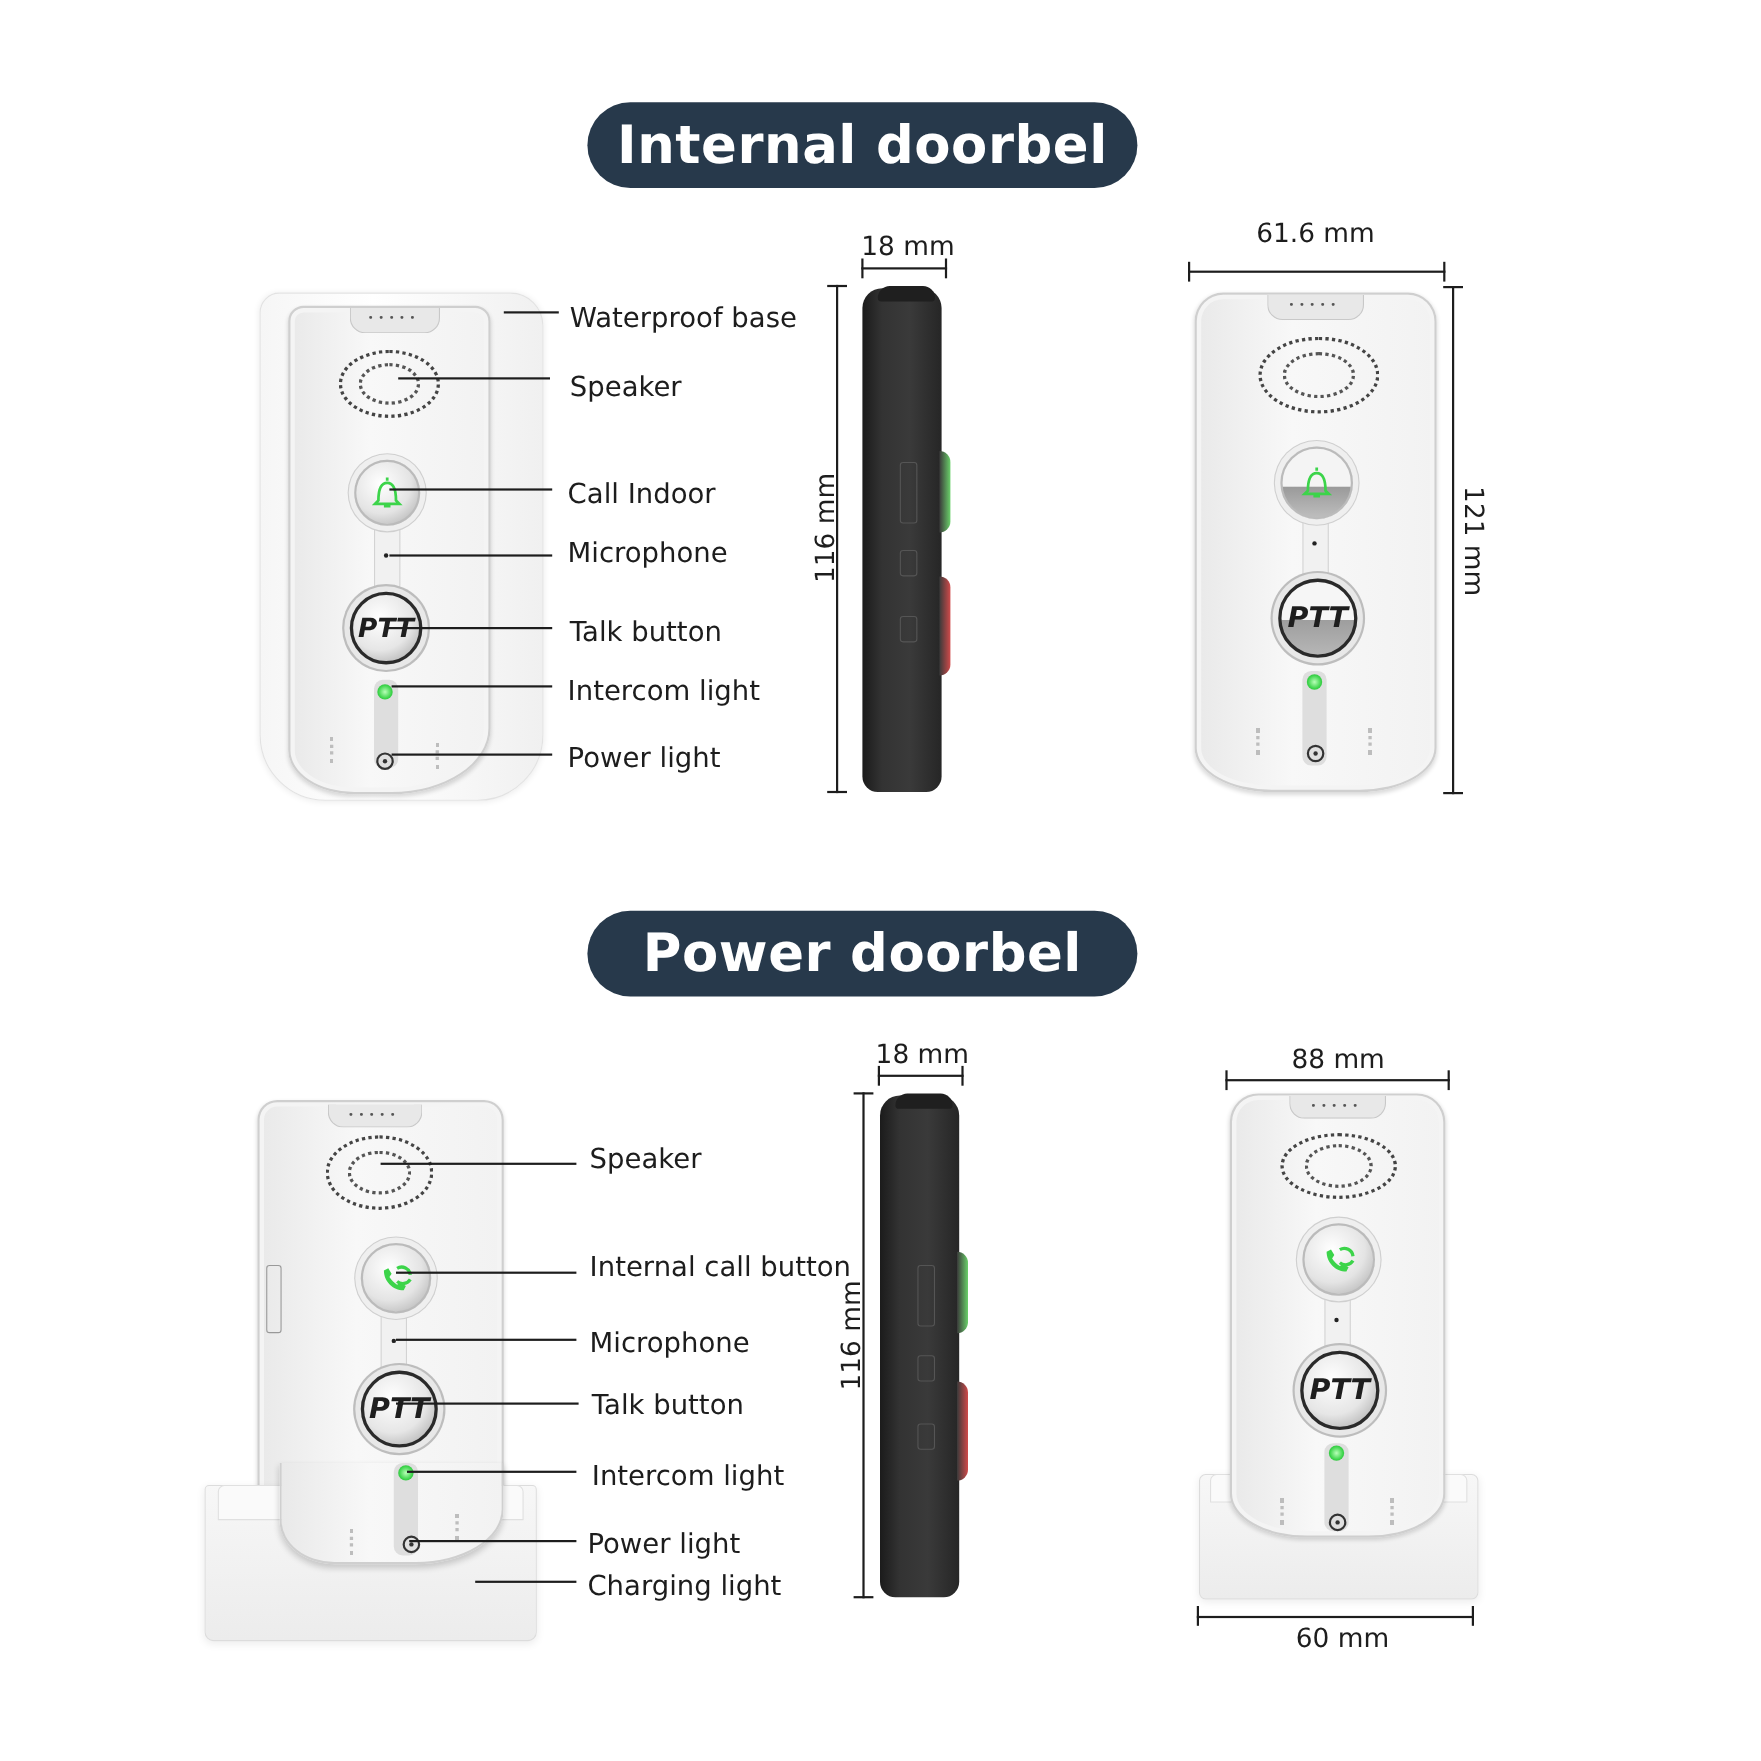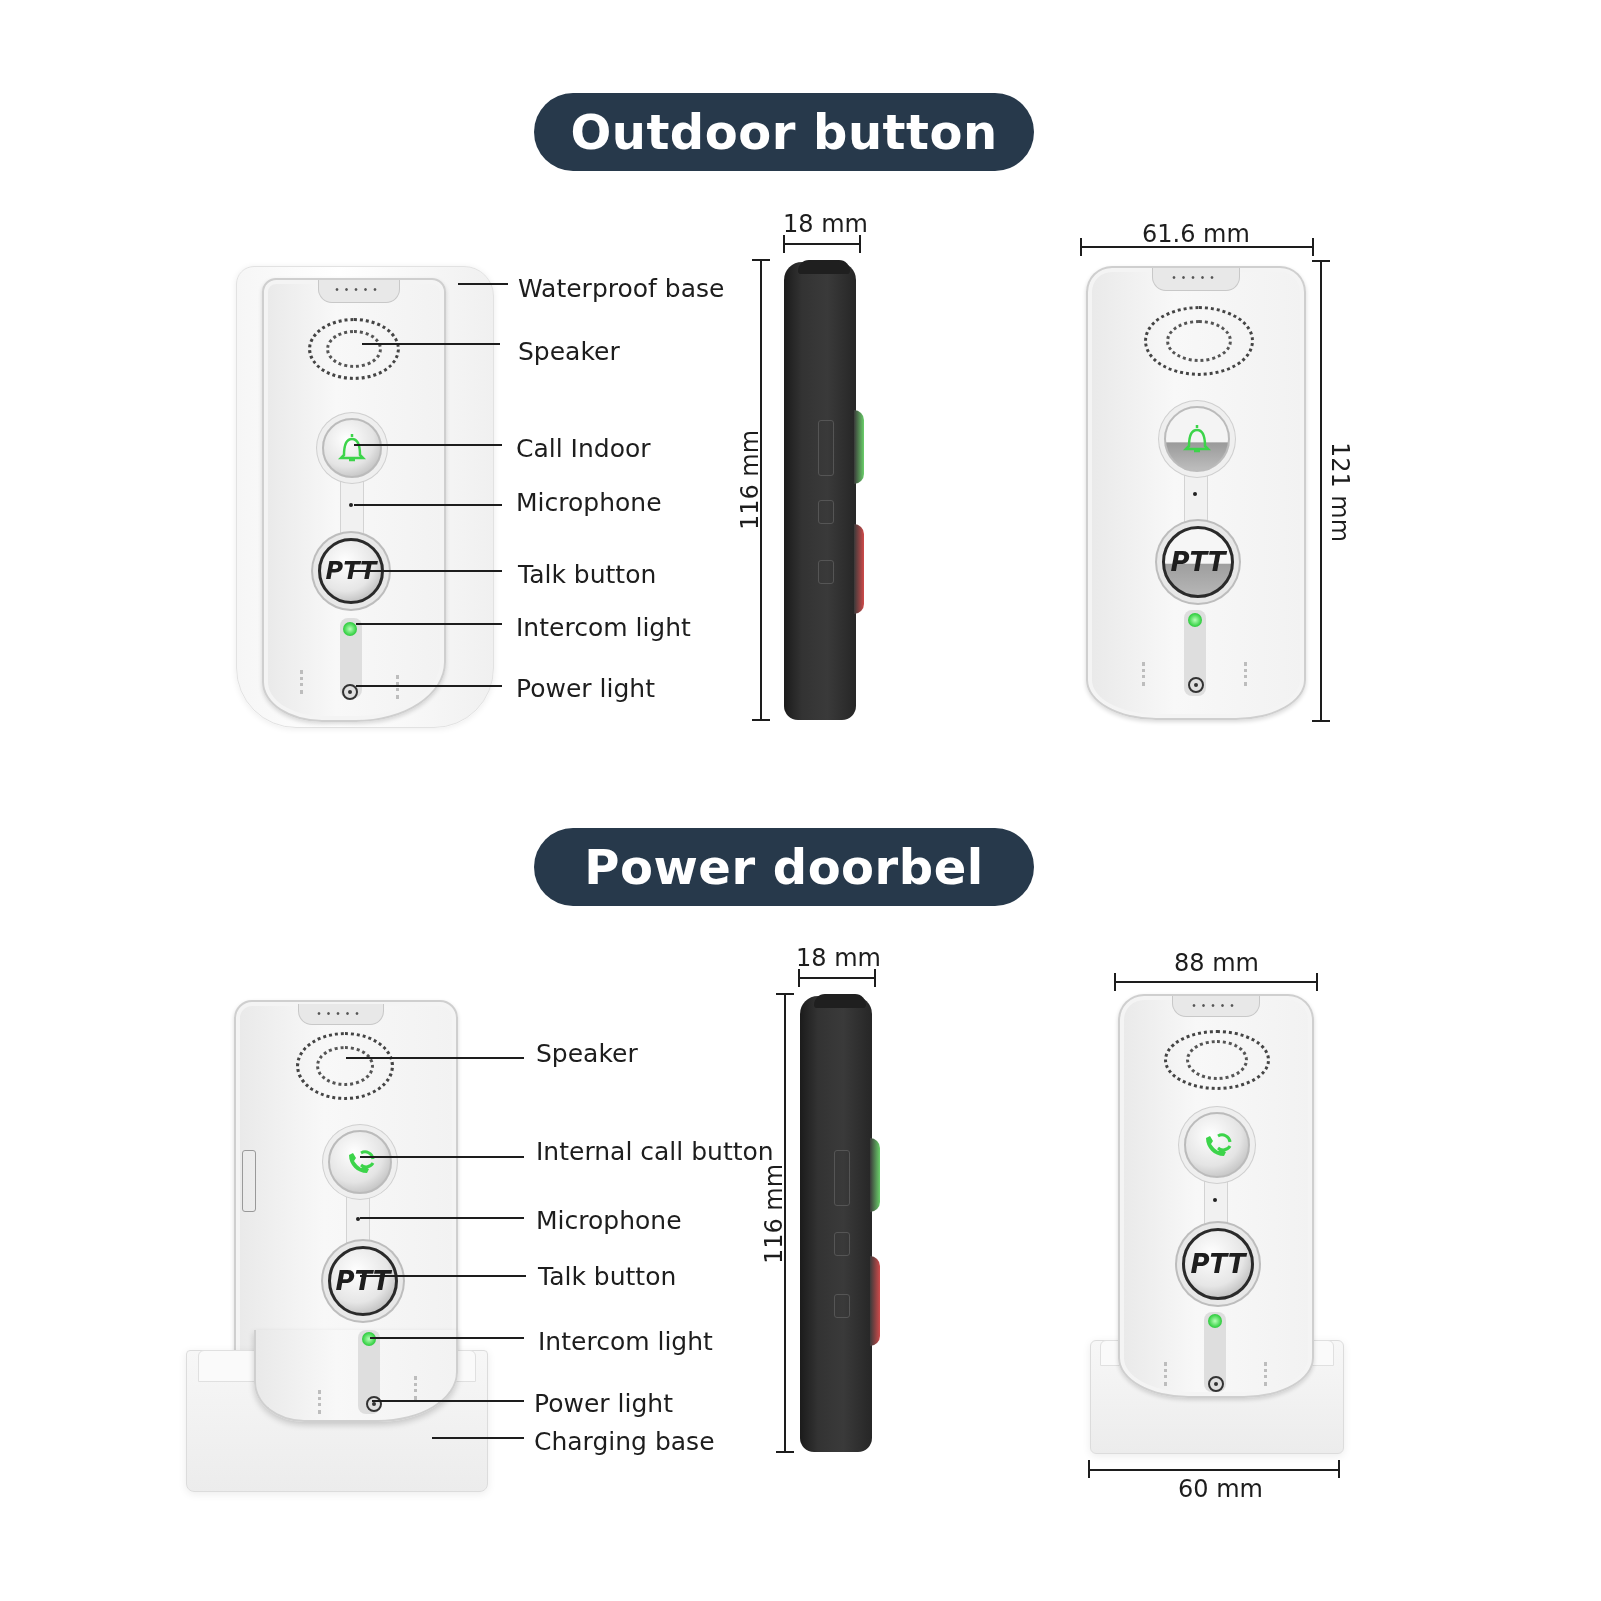--- a/index.html
+++ b/index.html
@@ -38,21 +38,21 @@
 
   
   .cover { position:absolute; background:linear-gradient(90deg,#f6f6f6 0%,#ffffff 40%,#f0f0f0 100%); border:1px solid #e2e2e2; border-radius:18px 30px 60px 60px; box-shadow:0 1px 6px rgba(0,0,0,0.08); }
   .base { position:absolute; background:linear-gradient(180deg,#f7f7f7 0%,#ececec 100%); border:1px solid #dcdcdc; border-radius:6px; box-shadow:0 2px 8px rgba(0,0,0,0.08); }
   .base-top { position:absolute; background:#fafafa; border:1px solid #e0e0e0; border-radius:6px 6px 0 0; }
 </style>
 </head>
 <body>
 
 <div class="pill" style="left:534px; top:93px; width:500px; height:78px;">
-  <span>Outdoor button</span>
+  <span>Internal doorbel</span>
 </div>
 
 <div>
   <div class="cover" style="left:236px; top:266px; width:256px; height:460px;"></div>
   <div class="face" style="left:262px; top:278px; width:180px; height:440px; border-radius:14px 14px 90px 60px / 14px 14px 60px 40px;"></div>
   <div class="notch" style="left:318px; top:280px; width:80px; height:22px;">
       <div class="notch-dots">•••••</div>
     </div>
   <div class="grille" style="left:308px; top:318px; width:86px; height:56px;"></div>
   <div class="grille-inner" style="left:326px; top:330px; width:50px; height:32px;"></div>
@@ -103,21 +103,21 @@
   <div class="side" style="left:784px; top:262px; width:72px; height:458px;"></div>
   <div class="side-cap" style="left:798px; top:260px; width:52px; height:14px;"></div>
   <div class="side-btn-g" style="left:854px; top:410px; width:10px; height:74px;"></div>
   <div class="side-btn-r" style="left:854px; top:524px; width:10px; height:90px;"></div>
   <div class="side-switch" style="left:818px; top:420px; width:14px; height:54px;"></div>
   <div class="side-switch" style="left:818px; top:500px; width:14px; height:22px;"></div>
   <div class="side-switch" style="left:818px; top:560px; width:14px; height:22px;"></div>
 </div>
 
 <div>
-  <div class="dim" style="left:1142px; top:220px;">61.6 mm</div>
+  <div class="dim" style="left:1142px; top:198px;">61.6 mm</div>
   <div class="line" style="left:1080px; top:246px; width:234px;"></div>
   <div class="tick-h" style="left:1080px; top:238px;"></div>
   <div class="tick-h" style="left:1312px; top:238px;"></div>
 
   <div class="vline" style="left:1320px; top:260px; height:462px;"></div>
   <div class="tick-v" style="left:1312px; top:260px;"></div>
   <div class="tick-v" style="left:1312px; top:720px;"></div>
   <div class="dim-v" style="left:1290px; top:478px; transform:rotate(90deg);">121 mm</div>
 
   <div class="face" style="left:1086px; top:266px; width:216px; height:450px;"></div>
@@ -187,21 +187,21 @@
   <div class="line" style="left:370px; top:1337px; width:154px;"></div>
   <div class="line" style="left:372px; top:1400px; width:152px;"></div>
   <div class="line" style="left:432px; top:1437px; width:92px;"></div>
 
   <div class="label" style="left:536px; top:1039px;">Speaker</div>
   <div class="label" style="left:536px; top:1137px;">Internal call button</div>
   <div class="label" style="left:536px; top:1206px;">Microphone</div>
   <div class="label" style="left:538px; top:1262px;">Talk button</div>
   <div class="label" style="left:538px; top:1327px;">Intercom light</div>
   <div class="label" style="left:534px; top:1389px;">Power light</div>
-  <div class="label" style="left:534px; top:1427px;">Charging base</div>
+  <div class="label" style="left:534px; top:1427px;">Charging light</div>
 </div>
 
 <div>
   <div class="dim" style="left:796px; top:944px;">18 mm</div>
   <div class="line" style="left:798px; top:977px; width:78px;"></div>
   <div class="tick-h" style="left:798px; top:969px;"></div>
   <div class="tick-h" style="left:874px; top:969px;"></div>
 
   <div class="vline" style="left:784px; top:993px; height:460px;"></div>
   <div class="tick-v" style="left:776px; top:993px;"></div>

